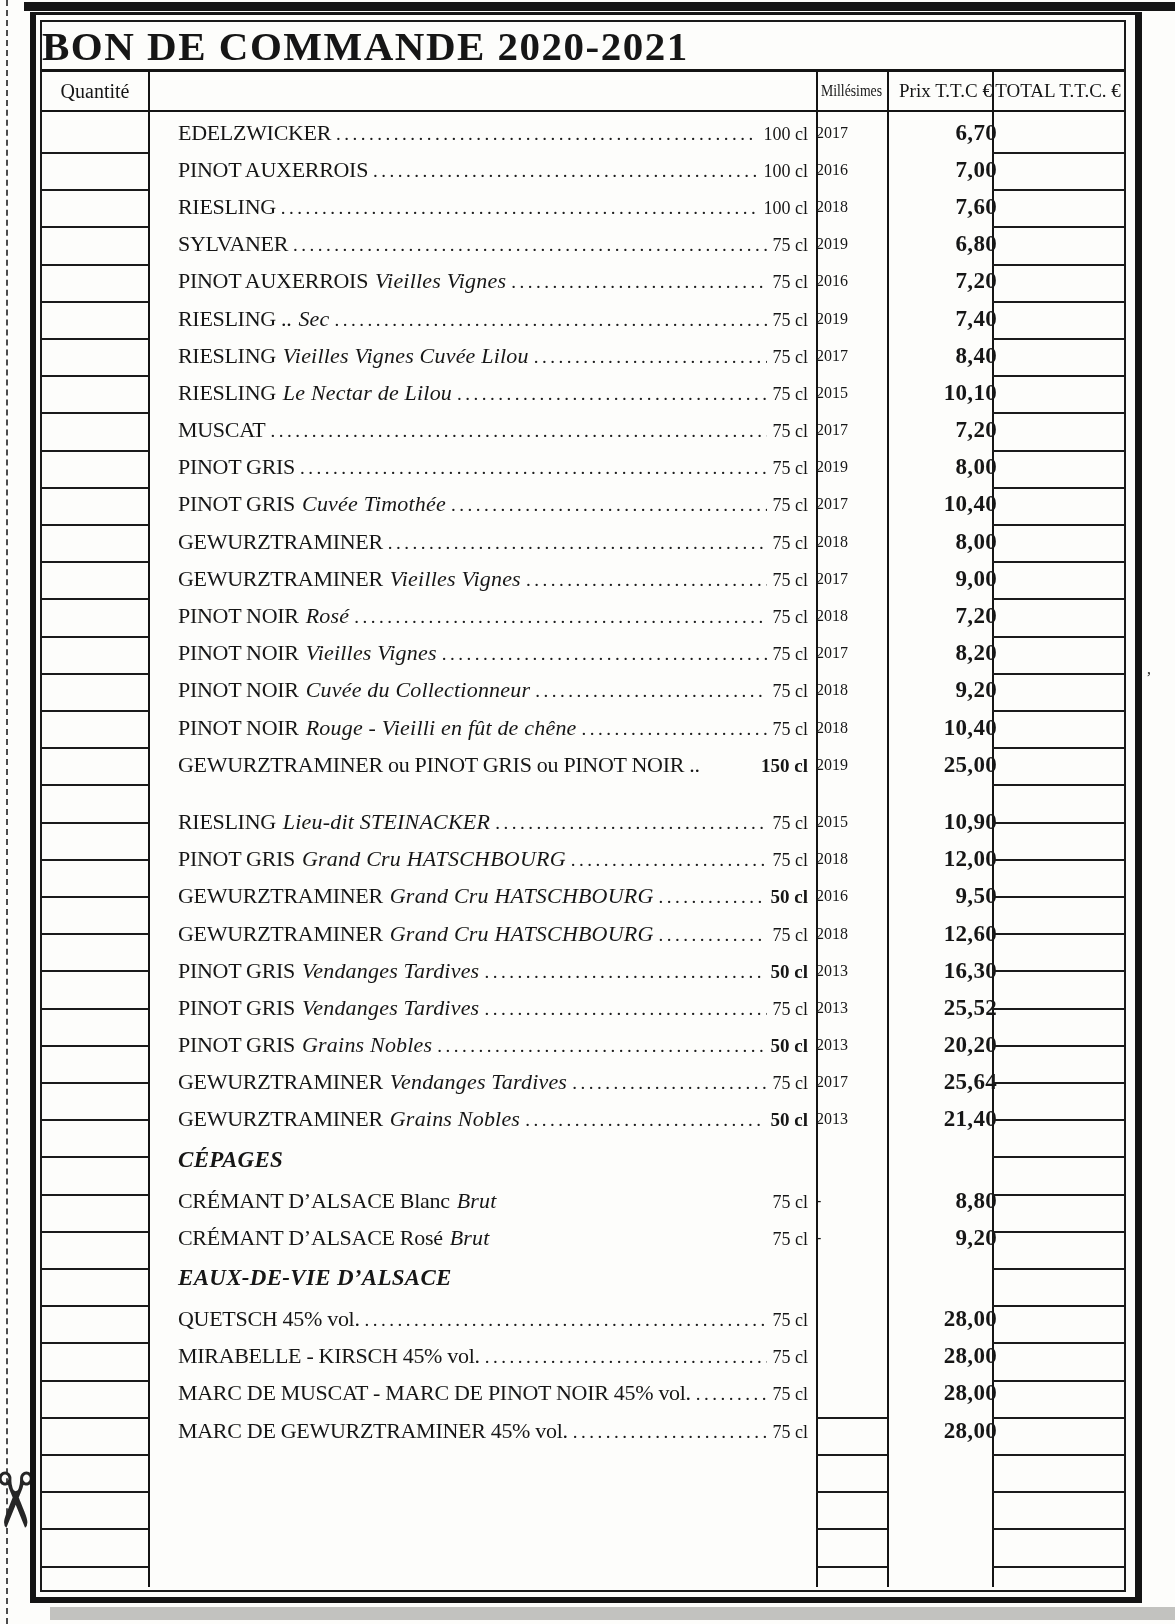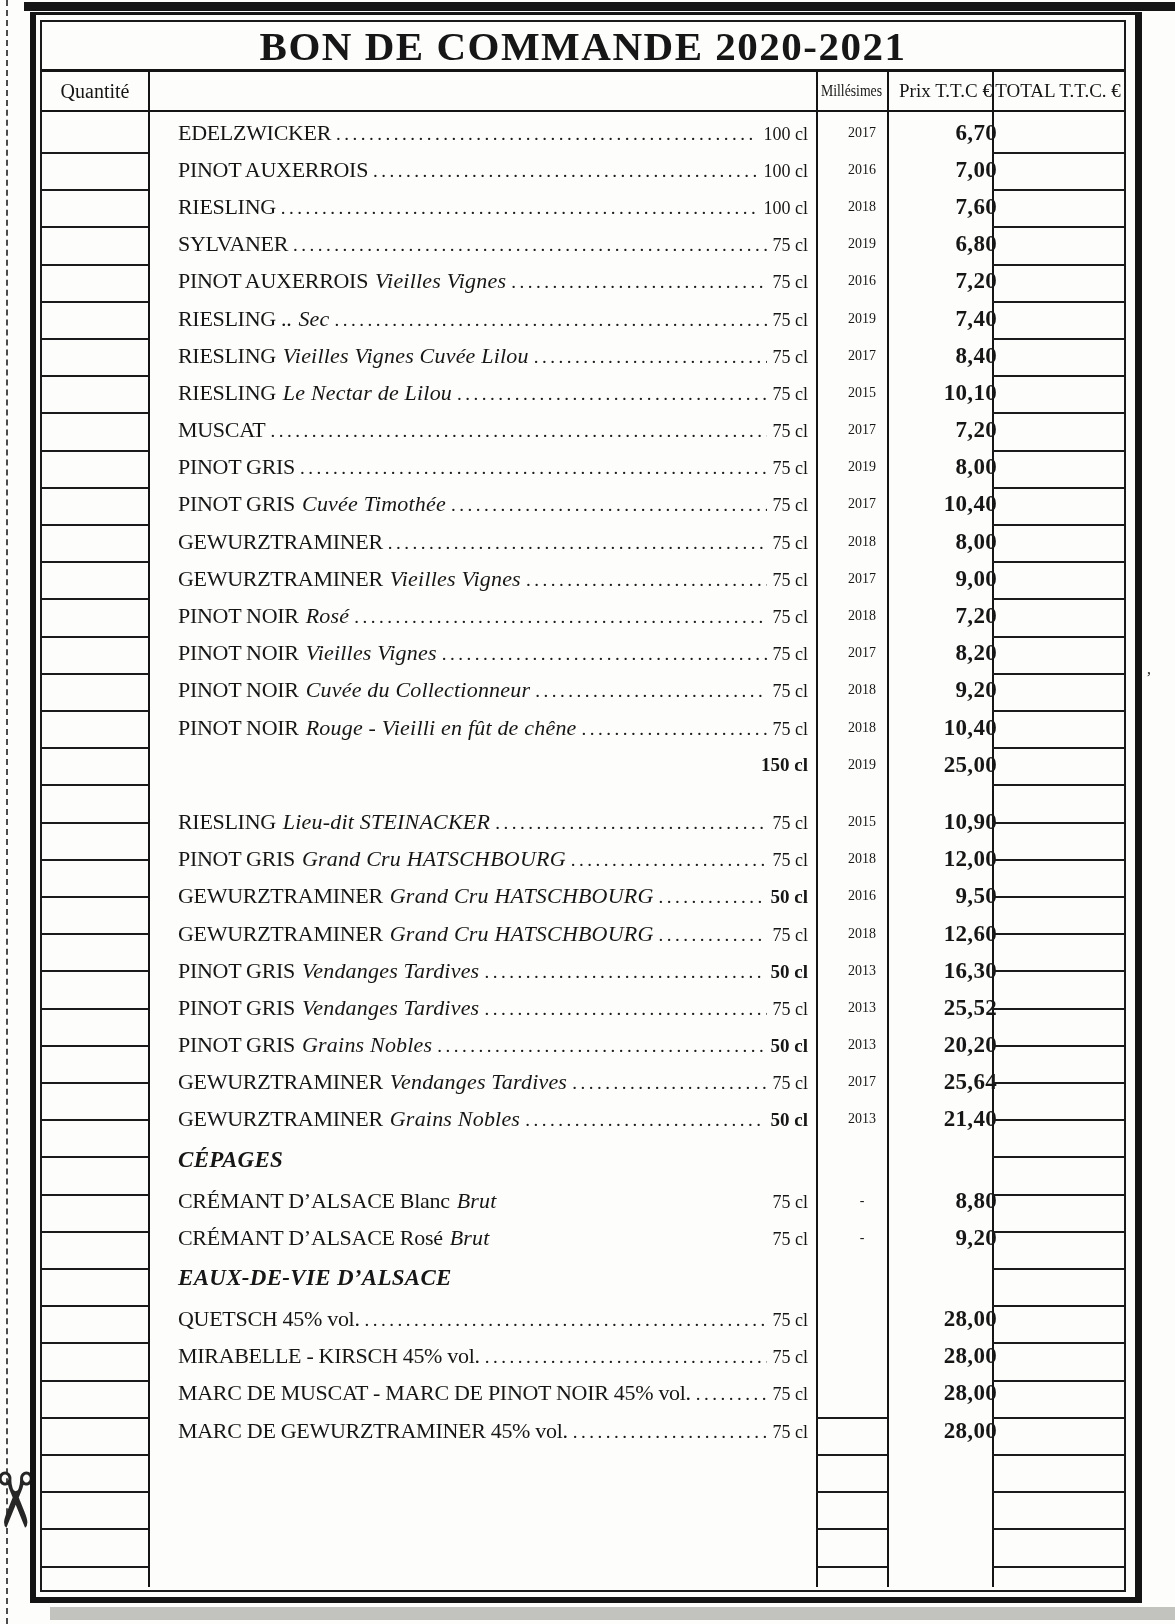--- a/index.html
+++ b/index.html
@@ -16,21 +16,21 @@
               transform:rotate(90deg); color:#262626; }
   .speck    { position:absolute; left:1146px; top:668px; font-size:17px; color:#333; }
 
   
   .form  { position:absolute; left:30px; top:12px; width:1112px; height:1591px;
            border:solid #141414; border-width:3px 7px 6px 6px; }
   .inner { position:absolute; left:4px; top:5px; width:1086px; height:1572px;
            border:2px solid #1a1a1a; }
 
   .titlebar { height:50px; border-bottom:3px solid #141414;
-              display:flex; align-items:center; justify-content:center; }
+              display:flex; align-items:center; justify-content:flex-start; }
   .title { font-size:41px; font-weight:bold; letter-spacing:1.5px; white-space:nowrap; }
 
   .grid { position:relative; height:1515px; }
 
   .header-row { position:relative; height:40px; border-bottom:2px solid #141414; }
   .hcell { position:absolute; top:0; bottom:0; display:flex; align-items:center; justify-content:center;
            font-size:20px; }
   .h-qty  { left:0;     width:106px; }
   .h-cep  { left:106px; width:668px; letter-spacing:0.5px; }
   .h-mil  { left:774px; width:71px;  font-size:16px; transform:scaleX(.86); }
@@ -55,21 +55,21 @@
   .row.spacer  { height:20px; }
 
   .c-name { width:668px; margin-left:106px; padding:0 8px 0 30px;
             display:flex; align-items:baseline; overflow:hidden; font-size:22px; }
   .nm  { white-space:pre; letter-spacing:-0.3px; }
   .cv  { font-style:italic; margin-left:7px; white-space:pre; letter-spacing:0.2px; }
   .leader { flex:1 1 auto; overflow:hidden; white-space:nowrap; letter-spacing:3.5px;
             font-size:19px; margin:0 3px 0 5px; color:#1d1d1d; }
   .vol { white-space:nowrap; font-size:18px; margin-left:3px; }
   .vol.b { font-weight:bold; font-size:19px; }
-  .c-vint { width:92px; text-align:center; font-size:14px; }
+  .c-vint { width:92px; font-size:16px; }
   .c-prix { width:105px; text-align:right; padding-right:16px; font-size:23px; font-weight:bold;
             letter-spacing:0.3px; }
   .row.section .label { margin-left:136px; font-size:23px; font-weight:bold; font-style:italic;
                         letter-spacing:0.3px; }
 </style>
 </head>
 <body>
 
 <div class="sheet">
 
@@ -259,20 +259,21 @@
                 <span class="nm">PINOT NOIR</span>
                 <span class="cv">Rouge - Vieilli en fût de chêne</span>
                 <span class="leader">..............................................................................................................</span>
                 <span class="vol">75 cl</span>
               </div>
               <div class="c-vint">2018</div>
               <div class="c-prix">10,40</div>
             </div>
             <div class="row item">
               <div class="c-name">
+                <span class="nm">GEWURZTRAMINER ou PINOT GRIS ou PINOT NOIR ..</span>
                 <span class="leader"></span>
                 <span class="vol b">150 cl</span>
               </div>
               <div class="c-vint">2019</div>
               <div class="c-prix">25,00</div>
             </div>
             <div class="row spacer"></div>
             <div class="row item">
               <div class="c-name">
                 <span class="nm">RIESLING</span>

